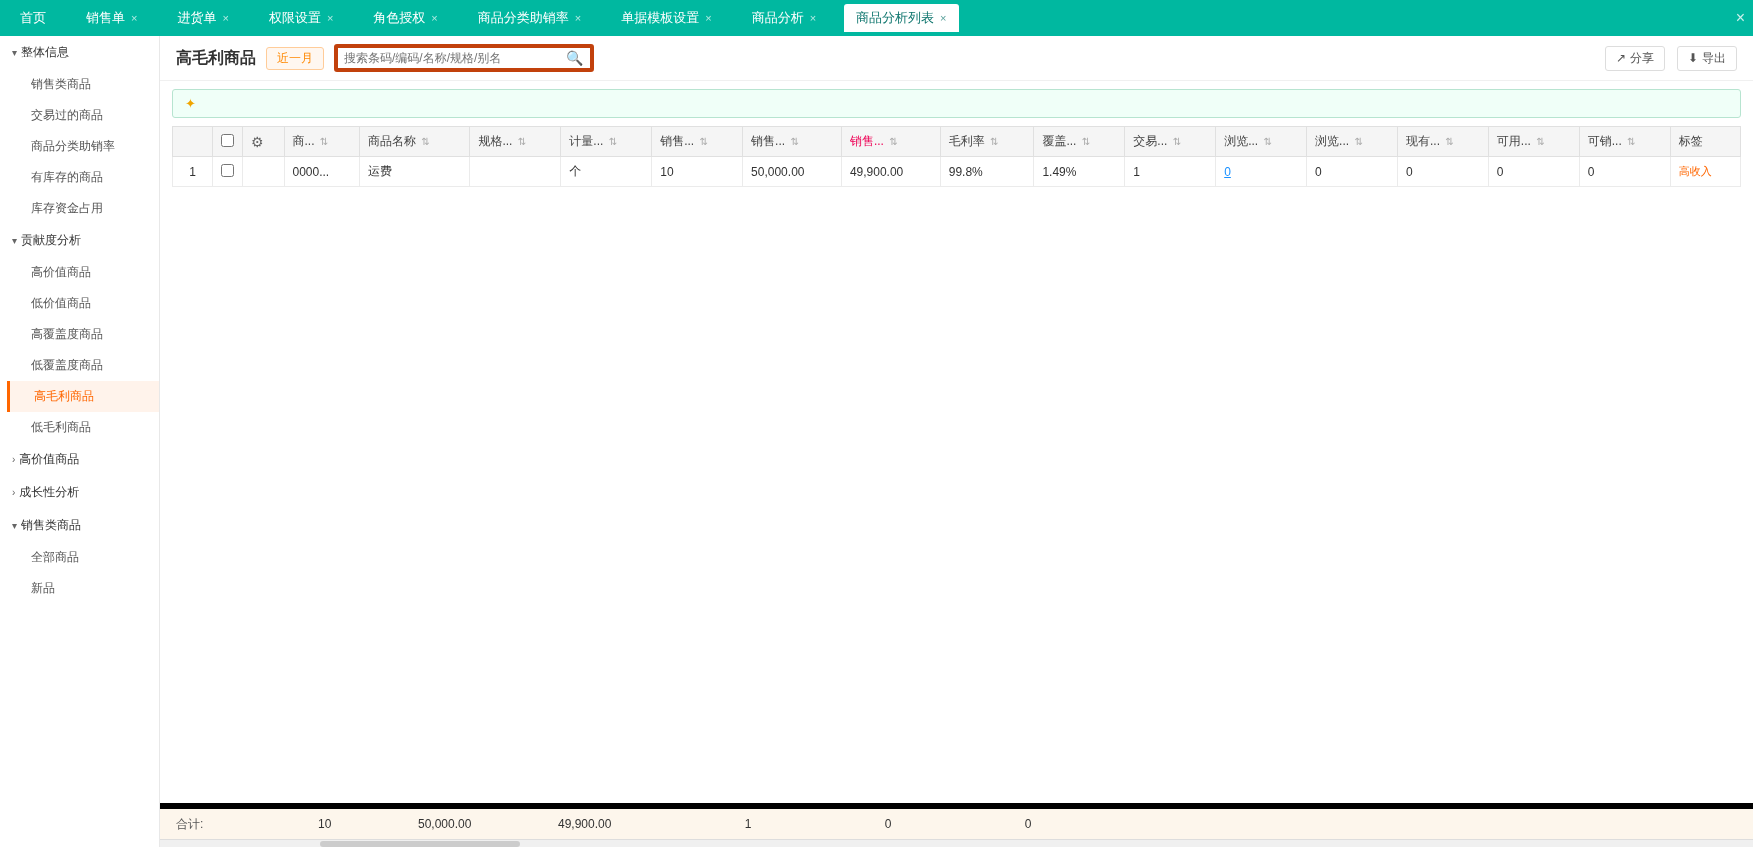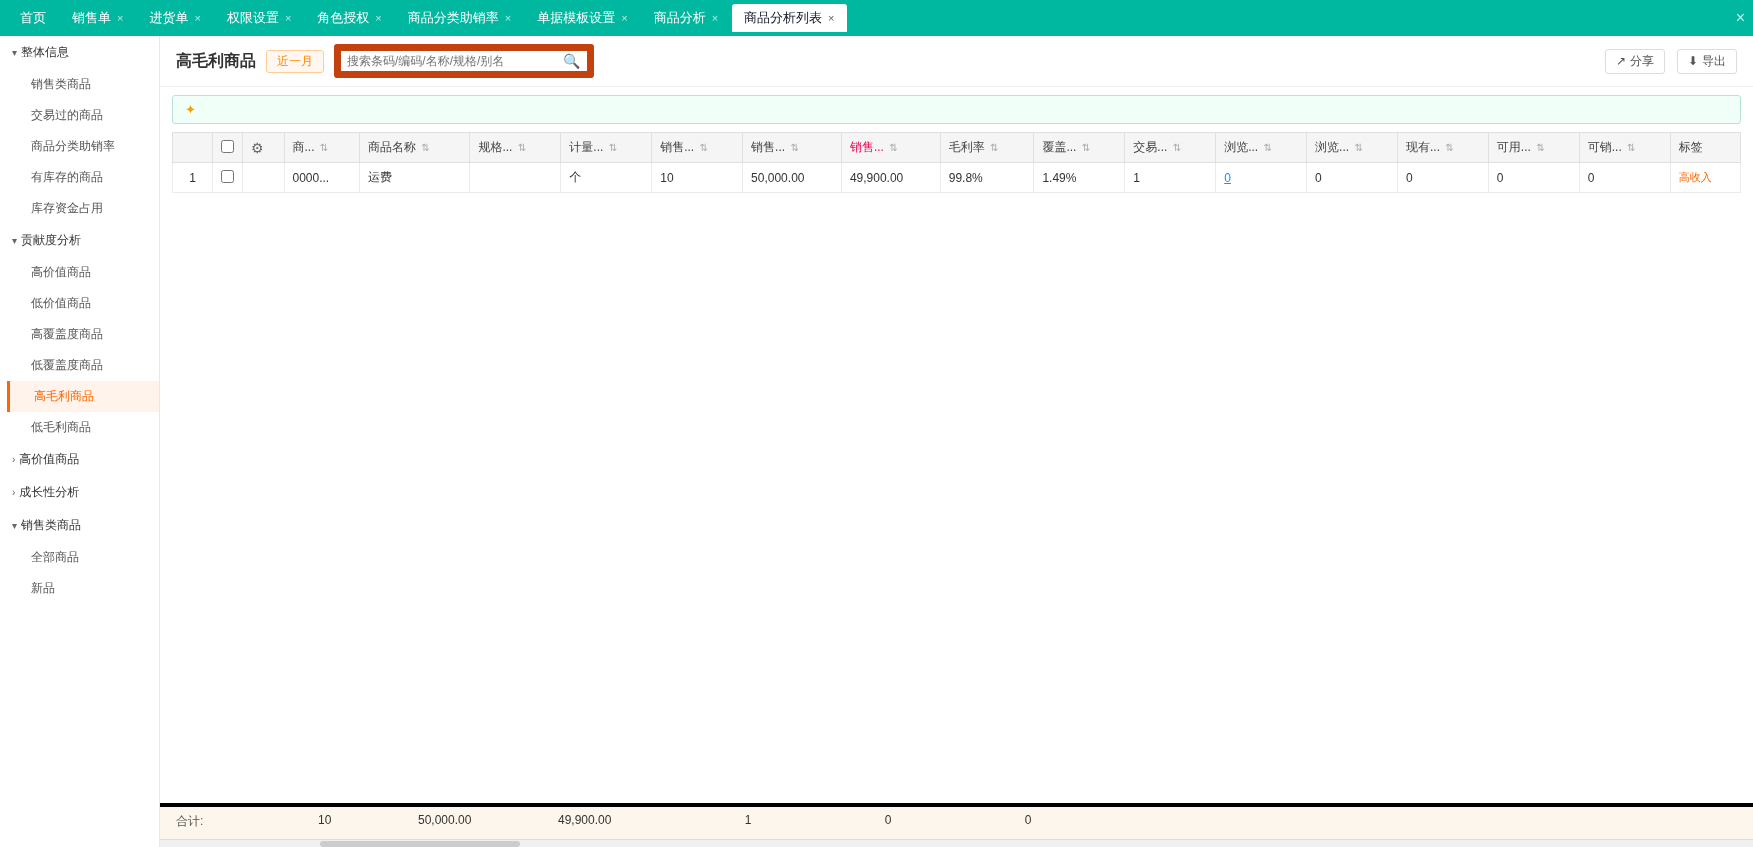--- a/index.html
+++ b/index.html
@@ -5,36 +5,36 @@
     * { margin: 0; padding: 0; box-sizing: border-box; }
     body { font-family: "Microsoft YaHei", "PingFang SC", Arial, sans-serif; font-size: 12px; background: #f5f5f5; color: #333; overflow: hidden; width: 1753px; height: 847px; }
 
     
     .top-nav {
       background: #00b8a0;
       height: 36px;
       display: flex;
       align-items: center;
       padding: 0 8px;
-      gap: 2px;
+      gap: 16px;
       position: relative;
     }
     .nav-tab {
       display: flex;
       align-items: center;
       padding: 0 12px;
       height: 28px;
       color: #fff;
       cursor: pointer;
       border-radius: 3px 3px 0 0;
       font-size: 13px;
       gap: 4px;
       white-space: nowrap;
     }
-    .nav-tab.active { background: #fff; color: #0f172a; }
+    .nav-tab.active { background: #fff; color: #0f766e; }
     .nav-tab .close-x { font-size: 11px; opacity: 0.7; margin-left: 2px; }
     .nav-close-btn {
       position: absolute;
       right: 8px;
       top: 50%;
       transform: translateY(-50%);
       color: #fff;
       cursor: pointer;
       font-size: 16px;
       opacity: 0.8;
@@ -96,21 +96,21 @@
       border: 1px solid #ffcc99;
       border-radius: 3px;
       padding: 2px 10px;
       color: #ff8800;
       cursor: pointer;
       font-size: 12px;
     }
     .search-box {
       display: flex;
       align-items: center;
-      border: 7px solid #c2410c;
+      border: 4px solid #c2410c;
       border-radius: 3px;
       padding: 2px 6px;
       gap: 4px;
       flex: 1;
       max-width: 260px;
     }
     .search-box input {
       border: none;
       outline: none;
       font-size: 12px;
@@ -181,24 +181,24 @@
       color: #333;
     }
     .col-num { width: 40px; text-align: center; }
     .col-check { width: 30px; text-align: center; }
     .tag-high { color: #ff6600; font-size: 11px; }
     .col-link { color: #1890ff; text-decoration: underline; cursor: pointer; }
 
     
     .footer-bar {
       background: #fdf6ec;
-      border-top: 4px solid #000000;
+      border-top: 6px solid #000000;
       padding: 6px 16px;
       display: flex;
-      align-items: flex-start;
+      align-items: center;
       gap: 8px;
       font-size: 12px;
       color: #333;
       height: 36px;
     }
     .footer-label { color: #555; }
     .footer-vals {
       display: flex;
       gap: 60px;
       margin-left: 40px;

